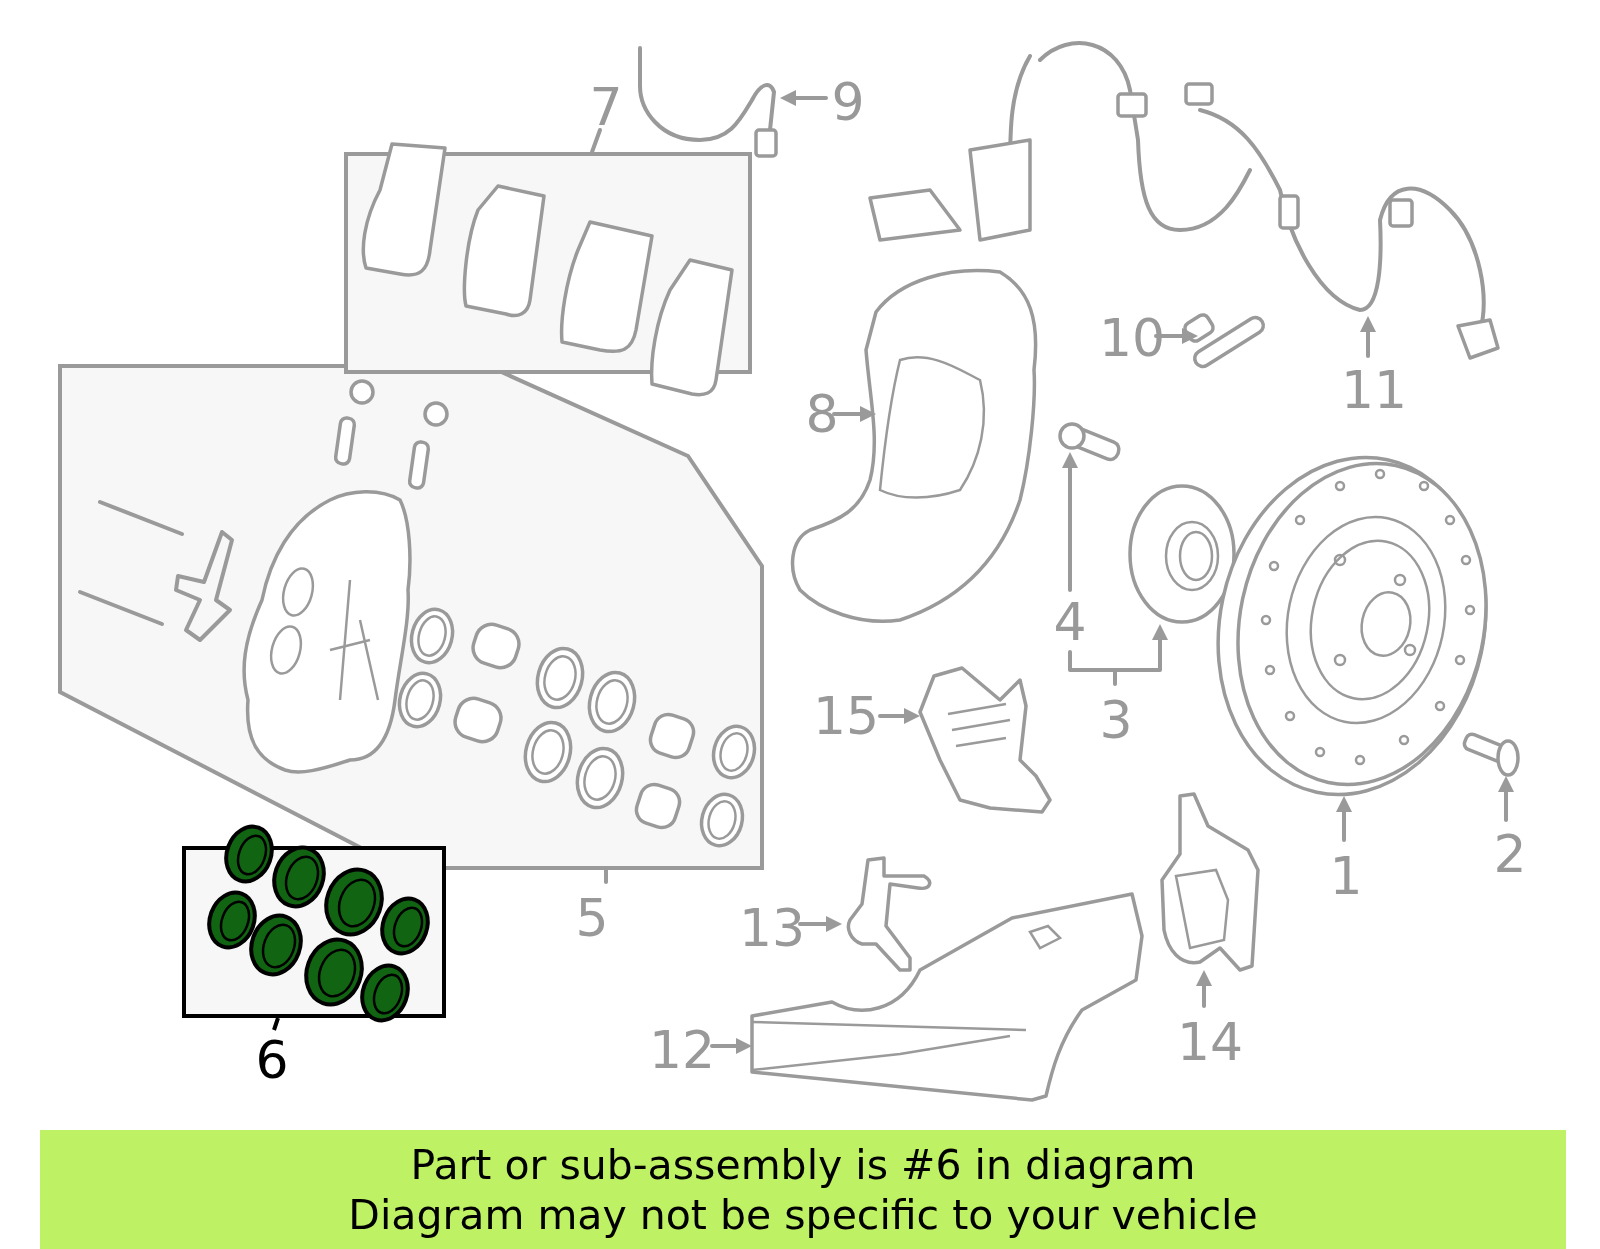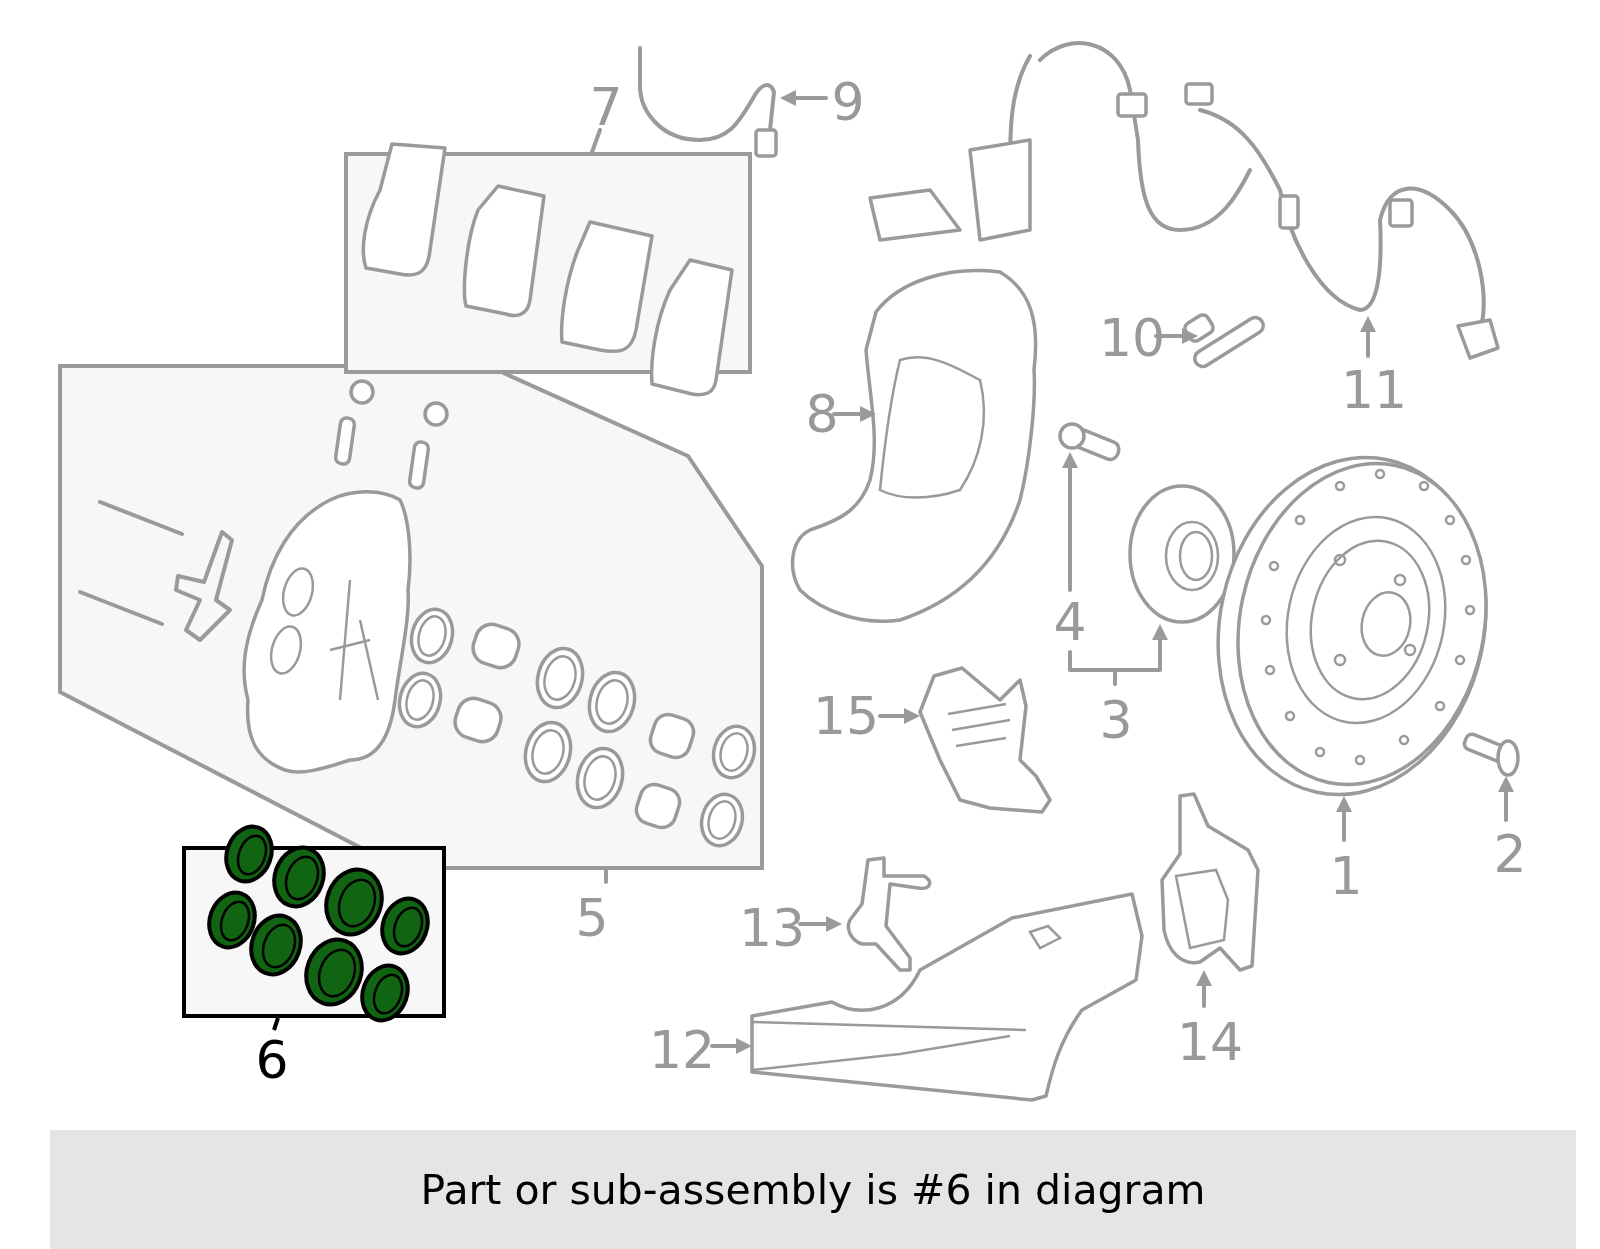--- a/index.html
+++ b/index.html
@@ -8,21 +8,21 @@
   .callout { font-family: "DejaVu Sans", sans-serif; font-size: 52px; fill: #999999; }
   .callout-hl { fill: #000000; }
   .ln { fill: none; stroke: #9a9a9a; stroke-width: 4; stroke-linecap: round; stroke-linejoin: round; }
   .ln3 { fill: #ffffff; stroke: #9a9a9a; stroke-width: 3.5; stroke-linejoin: round; }
   .thin { fill: none; stroke: #9a9a9a; stroke-width: 2.5; }
   .box { fill: #f7f7f7; stroke: #9a9a9a; stroke-width: 4; }
   .hlbox { fill: #f7f7f7; stroke: #000000; stroke-width: 4; }
   .seal { fill: #116411; stroke: #000000; stroke-width: 4; }
   .seal-in { fill: none; stroke: #000000; stroke-width: 2.5; }
   .arrow { fill: #9a9a9a; }
-  #banner { position: absolute; left: 50px; top: 1130px; width: 1526px; height: 119px; background: #e5e5e5; display: flex; flex-direction: column; justify-content: center; align-items: center; }
+  #banner { position: absolute; left: 40px; top: 1130px; width: 1526px; height: 119px; background: #bef264; display: flex; flex-direction: column; justify-content: center; align-items: center; }
   #banner span { color: #000000; font-family: "DejaVu Sans", sans-serif; font-size: 41px; line-height: 50px; display: block; text-align: center; }
 </style>
 </head>
 <body>
 
 <svg id="diagram" viewBox="0 0 1600 1249" xmlns="http://www.w3.org/2000/svg">
 
   <g>
     <polygon class="box" points="60,366 488,366 688,456 762,566 762,868 400,868 60,692"></polygon>
 
@@ -223,13 +223,14 @@
     <path class="ln3" d="M1180,796 L1194,794 L1208,826 L1248,850 L1258,870 L1252,966 L1240,970 L1220,948 L1200,962 C1180,966 1168,950 1164,930 L1162,880 L1180,854 Z"></path>
     <path class="thin" d="M1176,876 L1216,870 L1228,900 L1224,940 L1190,948 Z"></path>
     <line class="ln" x1="1204" y1="986" x2="1204" y2="1006"></line>
     <polygon class="arrow" points="1204,970 1196,986 1212,986"></polygon>
     <text class="callout" x="1210" y="1060" text-anchor="middle">14</text>
   </g>
 </svg>
 
 <div id="banner">
   <span>Part or sub-assembly is #6 in diagram</span>
+  <span>Diagram may not be specific to your vehicle</span>
 </div>
 
 </body></html>

